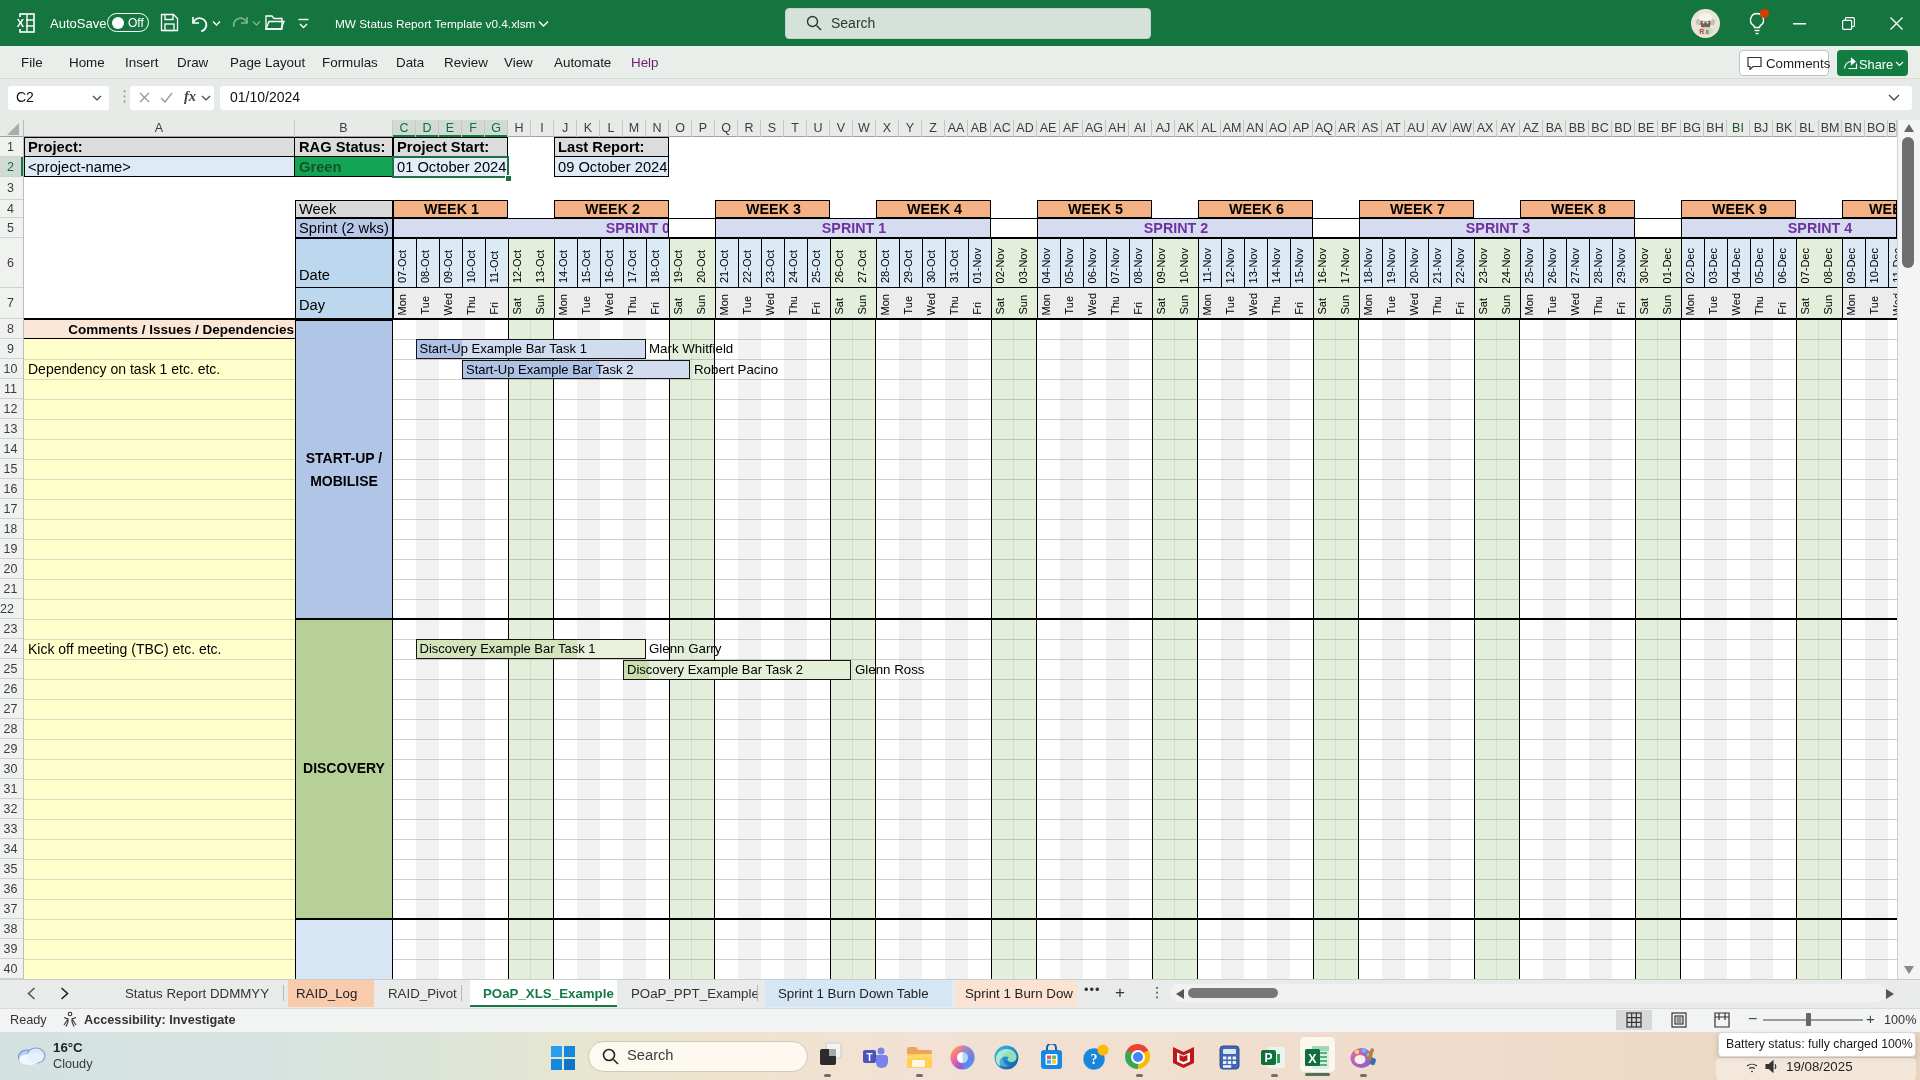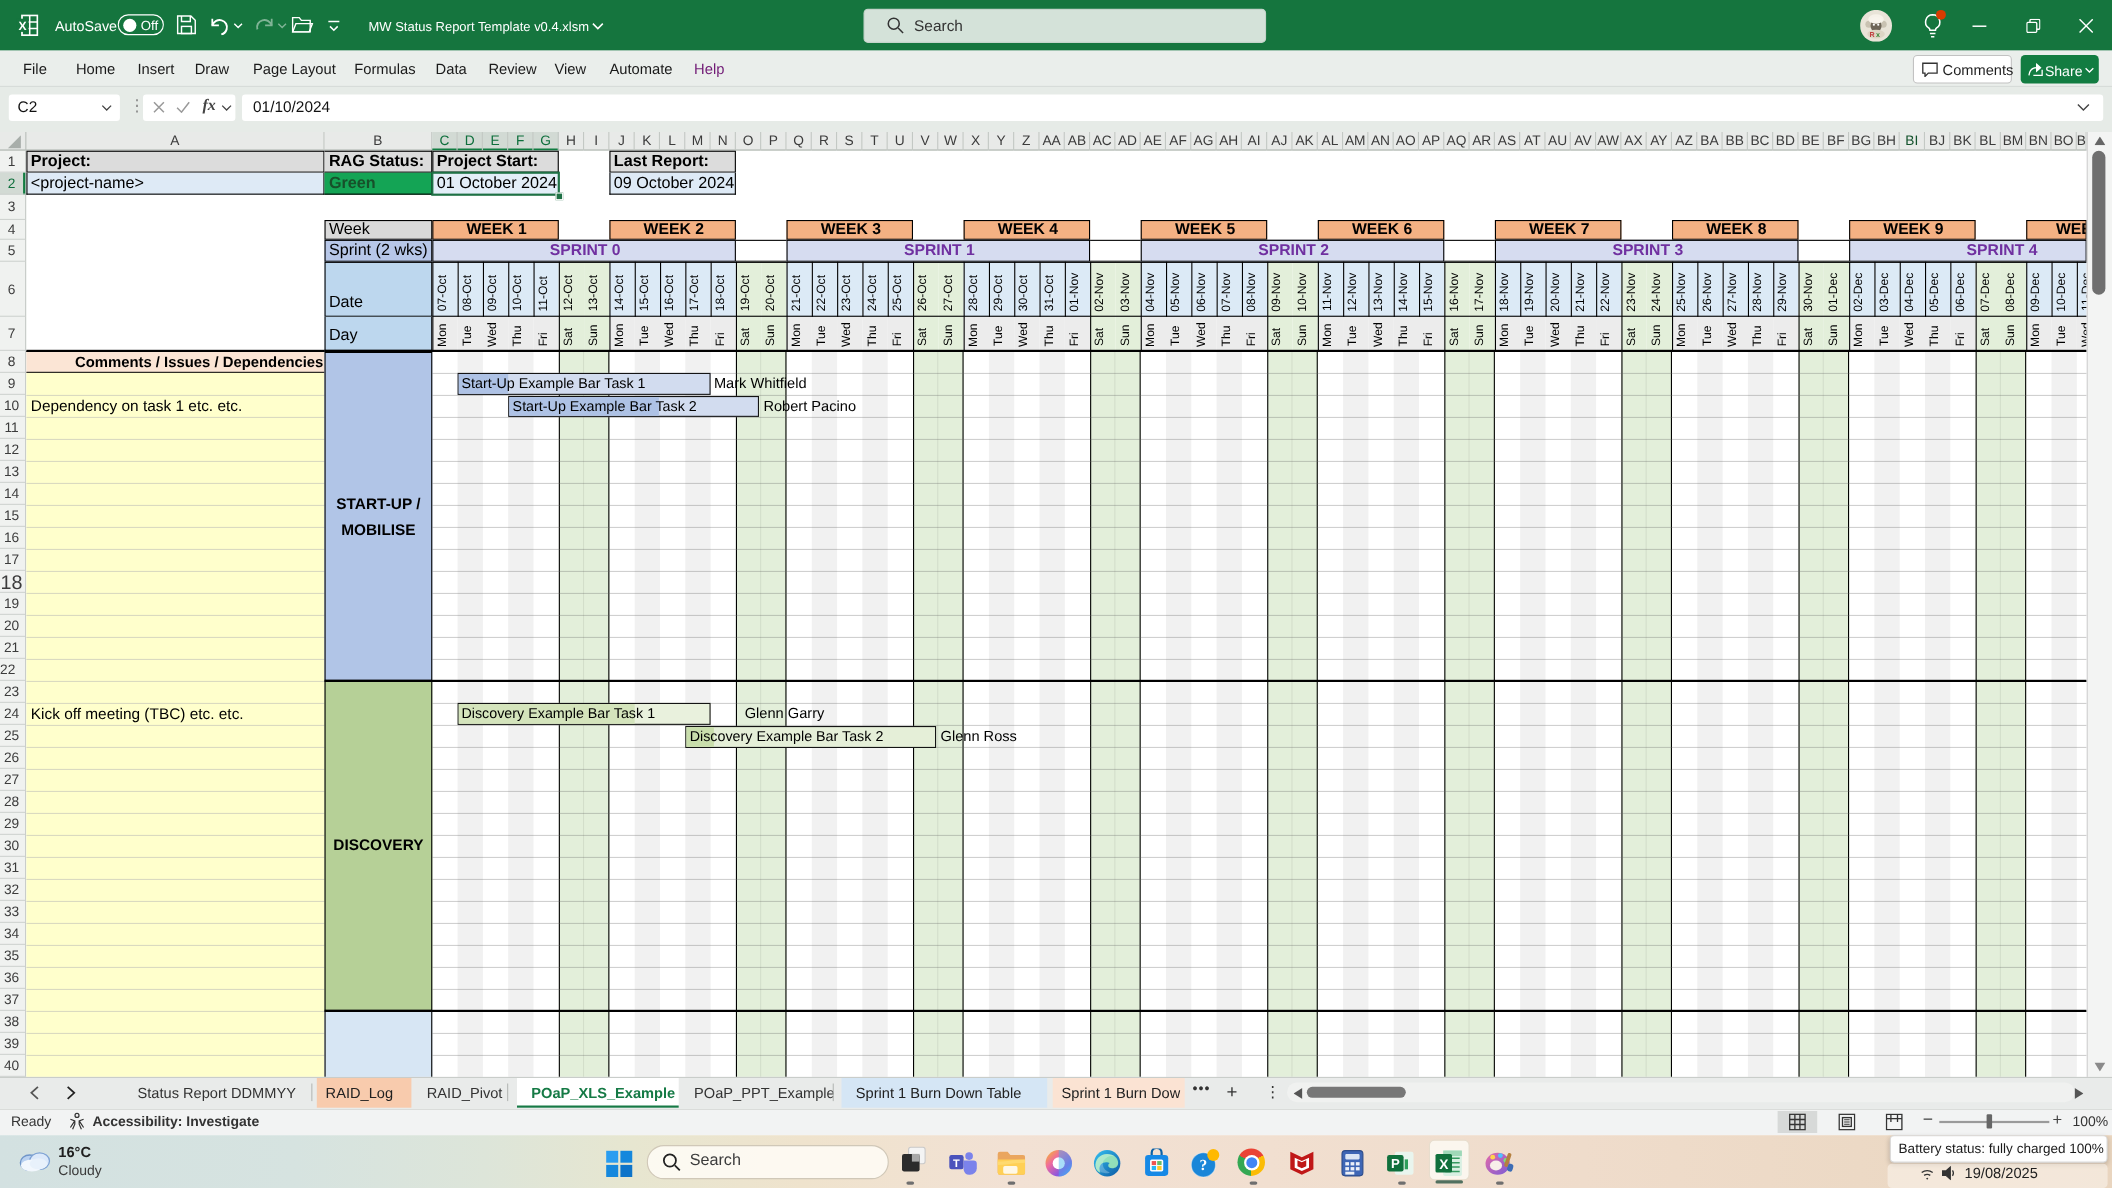--- a/index.html
+++ b/index.html
@@ -241,21 +241,21 @@
 <div class="ab" style="left:0px;top:419px;width:21px;height:20px;color:#3c3c3c;font-size:12.5px;text-align:center;line-height:20px;">13</div>
 <div class="ab" style="left:0px;top:438px;width:23px;height:1px;background:#cfd3d0;"></div>
 <div class="ab" style="left:0px;top:439px;width:21px;height:20px;color:#3c3c3c;font-size:12.5px;text-align:center;line-height:20px;">14</div>
 <div class="ab" style="left:0px;top:458px;width:23px;height:1px;background:#cfd3d0;"></div>
 <div class="ab" style="left:0px;top:459px;width:21px;height:20px;color:#3c3c3c;font-size:12.5px;text-align:center;line-height:20px;">15</div>
 <div class="ab" style="left:0px;top:478px;width:23px;height:1px;background:#cfd3d0;"></div>
 <div class="ab" style="left:0px;top:479px;width:21px;height:20px;color:#3c3c3c;font-size:12.5px;text-align:center;line-height:20px;">16</div>
 <div class="ab" style="left:0px;top:498px;width:23px;height:1px;background:#cfd3d0;"></div>
 <div class="ab" style="left:0px;top:499px;width:21px;height:20px;color:#3c3c3c;font-size:12.5px;text-align:center;line-height:20px;">17</div>
 <div class="ab" style="left:0px;top:518px;width:23px;height:1px;background:#cfd3d0;"></div>
-<div class="ab" style="left:0px;top:519px;width:21px;height:20px;color:#3c3c3c;font-size:18px;text-align:center;line-height:20px;">18</div>
+<div class="ab" style="left:0px;top:519px;width:21px;height:20px;color:#3c3c3c;font-size:12px;text-align:center;line-height:20px;">18</div>
 <div class="ab" style="left:0px;top:538px;width:23px;height:1px;background:#cfd3d0;"></div>
 <div class="ab" style="left:0px;top:539px;width:21px;height:20px;color:#3c3c3c;font-size:12.5px;text-align:center;line-height:20px;">19</div>
 <div class="ab" style="left:0px;top:558px;width:23px;height:1px;background:#cfd3d0;"></div>
 <div class="ab" style="left:0px;top:559px;width:21px;height:20px;color:#3c3c3c;font-size:12.5px;text-align:center;line-height:20px;">20</div>
 <div class="ab" style="left:0px;top:578px;width:23px;height:1px;background:#cfd3d0;"></div>
 <div class="ab" style="left:0px;top:579px;width:21px;height:20px;color:#3c3c3c;font-size:12.5px;text-align:center;line-height:20px;">21</div>
 <div class="ab" style="left:0px;top:598px;width:23px;height:1px;background:#cfd3d0;"></div>
 <div class="ab" style="left:0px;top:599px;width:21px;height:20px;color:#3c3c3c;font-size:12.5px;text-align:left;line-height:20px;">22</div>
 <div class="ab" style="left:0px;top:618px;width:23px;height:1px;background:#cfd3d0;"></div>
 <div class="ab" style="left:0px;top:619px;width:21px;height:20px;color:#3c3c3c;font-size:12.5px;text-align:center;line-height:20px;">23</div>
@@ -343,21 +343,21 @@
       <div style="position:absolute;left:0;top:0;width:115px;height:100%;text-align:center;">WEEK 9</div>
     </div>
 <div class="ab" style="left:1842px;top:200px;width:55px;height:18px;background:#f4b183;border:1px solid #000;box-sizing:border-box;overflow:hidden;font-weight:bold;font-size:14.3px;line-height:17px;">
       <div style="position:absolute;left:0;top:0;width:115px;height:100%;text-align:center;">WEEK 10</div>
     </div>
 <div class="ab" style="left:393px;top:218px;width:1504px;height:1px;background:#000;"></div>
 <div class="ab" style="left:393px;top:237px;width:1504px;height:1px;background:#000;"></div>
 <div class="ab" style="left:295px;top:218px;width:98px;height:20px;background:#b7c7e8;border:1px solid #000;"></div>
 <div class="ab" style="left:299px;top:219px;width:92px;height:20px;font-size:14.7px;line-height:18px;">Sprint (2 wks)</div>
 <div class="ab" style="left:393px;top:218px;width:276px;height:20px;background:#d6dcf0;border:1px solid #000;box-sizing:border-box;overflow:hidden;font-weight:bold;font-size:14.3px;line-height:18px;color:#7030a0;">
-      <div style="position:absolute;left:0;top:0;width:276px;height:100%;text-align:center;">SPRINT 0</div>
+      <div style="position:absolute;left:0;top:0;width:276px;height:100%;text-align:right;">SPRINT 0</div>
     </div>
 <div class="ab" style="left:715px;top:218px;width:276px;height:20px;background:#d6dcf0;border:1px solid #000;box-sizing:border-box;overflow:hidden;font-weight:bold;font-size:14.3px;line-height:18px;color:#7030a0;">
       <div style="position:absolute;left:0;top:0;width:276px;height:100%;text-align:center;">SPRINT 1</div>
     </div>
 <div class="ab" style="left:1037px;top:218px;width:276px;height:20px;background:#d6dcf0;border:1px solid #000;box-sizing:border-box;overflow:hidden;font-weight:bold;font-size:14.3px;line-height:18px;color:#7030a0;">
       <div style="position:absolute;left:0;top:0;width:276px;height:100%;text-align:center;">SPRINT 2</div>
     </div>
 <div class="ab" style="left:1359px;top:218px;width:276px;height:20px;background:#d6dcf0;border:1px solid #000;box-sizing:border-box;overflow:hidden;font-weight:bold;font-size:14.3px;line-height:18px;color:#7030a0;">
       <div style="position:absolute;left:0;top:0;width:276px;height:100%;text-align:center;">SPRINT 3</div>
     </div>
@@ -1110,21 +1110,21 @@
 <div class="ab" style="left:416.5px;top:340px;width:45px;height:18px;background:#aec2e5;"></div>
 <div class="ab" style="left:419.5px;top:339px;width:224px;height:20px;font-size:13px;line-height:20px;white-space:nowrap;overflow:hidden;">Start-Up Example Bar Task 1</div>
 <div class="ab" style="left:649px;top:339px;height:20px;font-size:13.3px;line-height:20px;">Mark Whitfield</div>
 <div class="ab" style="left:462px;top:359.5px;width:228px;height:19.5px;background:#d2dcef;border:1.5px solid #141414;box-sizing:border-box;"></div>
 <div class="ab" style="left:463px;top:360.5px;width:136px;height:17.5px;background:#aec2e5;"></div>
 <div class="ab" style="left:466px;top:359.5px;width:222px;height:19.5px;font-size:13px;line-height:19.5px;white-space:nowrap;overflow:hidden;">Start-Up Example Bar Task 2</div>
 <div class="ab" style="left:694px;top:360px;height:20px;font-size:13.3px;line-height:20px;">Robert Pacino</div>
 <div class="ab" style="left:415.5px;top:639px;width:230px;height:20px;background:#e9f1dd;border:1.5px solid #141414;box-sizing:border-box;"></div>
 <div class="ab" style="left:416.5px;top:640px;width:160px;height:18px;background:#d4e4bc;"></div>
 <div class="ab" style="left:419.5px;top:639px;width:224px;height:20px;font-size:13px;line-height:20px;white-space:nowrap;overflow:hidden;">Discovery Example Bar Task 1</div>
-<div class="ab" style="left:649px;top:639px;height:20px;font-size:13.3px;line-height:20px;margin-left:28px;">Glenn Garry</div>
+<div class="ab" style="left:649px;top:639px;height:20px;font-size:13.3px;line-height:20px;">Glenn Garry</div>
 <div class="ab" style="left:623px;top:660px;width:228px;height:19.5px;background:#e5efd8;border:1.5px solid #141414;box-sizing:border-box;"></div>
 <div class="ab" style="left:624px;top:661px;width:25px;height:17.5px;background:#c9deac;"></div>
 <div class="ab" style="left:627px;top:660px;width:222px;height:19.5px;font-size:13px;line-height:19.5px;white-space:nowrap;overflow:hidden;">Discovery Example Bar Task 2</div>
 <div class="ab" style="left:855px;top:660px;height:20px;font-size:13.3px;line-height:20px;">Glenn Ross</div>
 <div class="ab" style="left:1897px;top:120px;width:23px;height:859px;background:#f3f4f3;border-left:1px solid #d0d0d0;"></div>
 <svg class="ab" style="left:1904px;top:124px" width="10" height="8" viewBox="0 0 10 8">
       <path d="M5 0l5 8H0z" fill="#666"></path>
     </svg>
 <div class="ab" style="left:1902px;top:137px;width:12px;height:131px;background:#6f6f6f;border-radius:6px;"></div>
 <svg class="ab" style="left:1904px;top:966px" width="10" height="8" viewBox="0 0 10 8">

